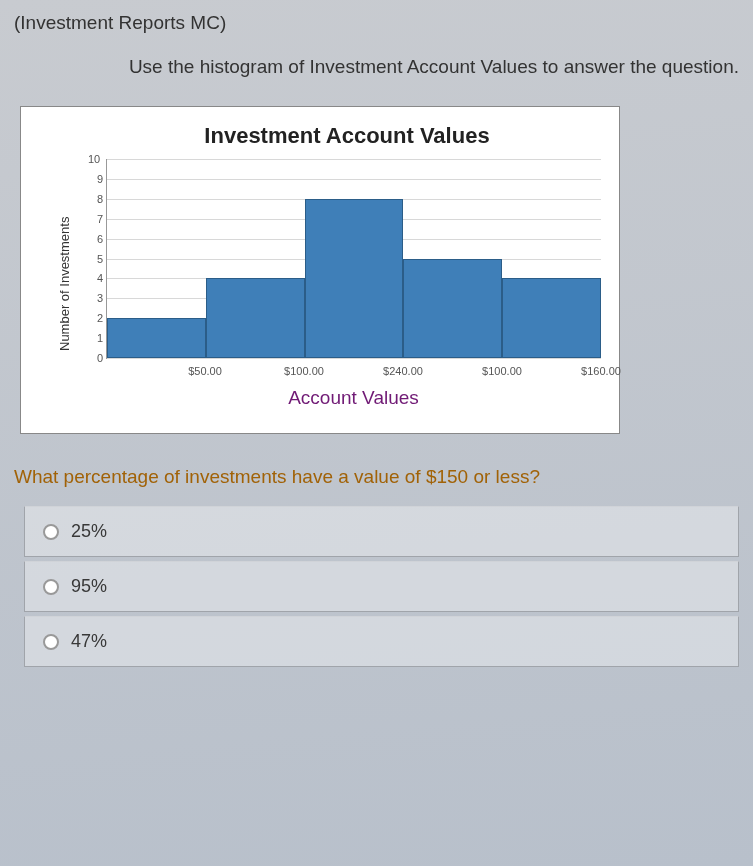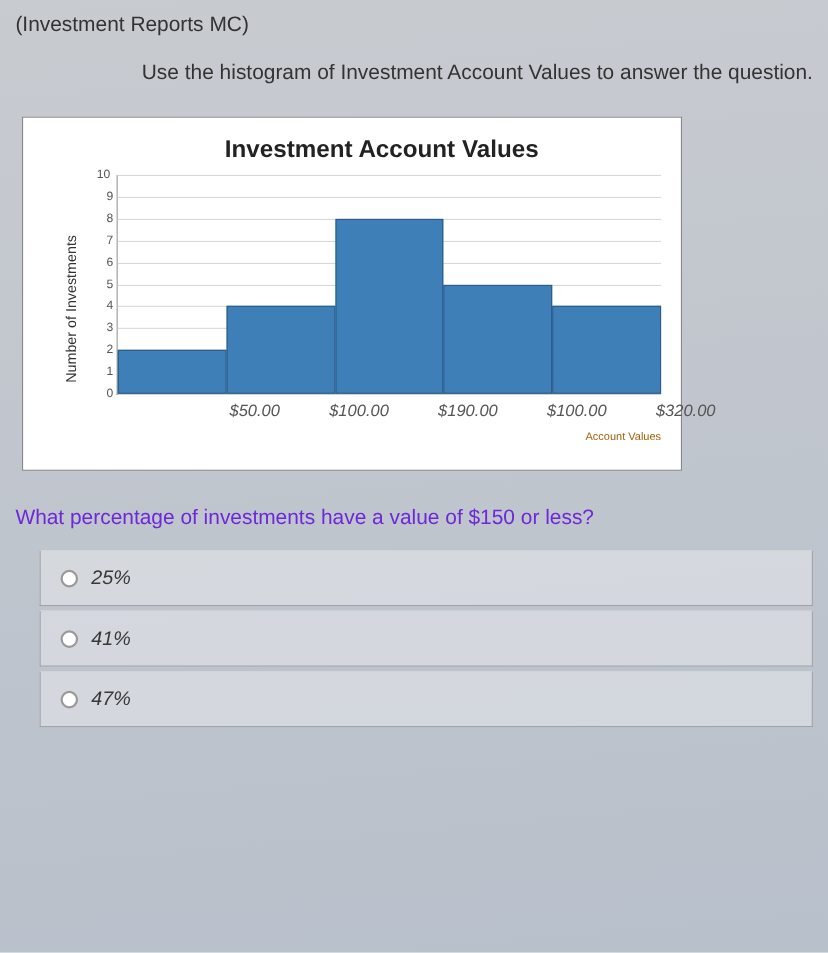--- a/index.html
+++ b/index.html
@@ -89,43 +89,41 @@
       border: 1px solid #2b5d88;
       margin: 0;
     }
     .xticks {
       display: flex;
       margin-left: 30px;
       margin-top: 6px;
     }
     .xtick {
       flex: 1;
-      text-align: right;
-      font-size: 15px;
+      text-align: center;
+      font-size: 11px;
       color: #555;
       transform: translateX(50%);
-      font-style: italic;
     }
     .xtick:last-child { visibility: visible; }
     .xlabel {
-      text-align: right;
-      font-size: 10px;
-      color: #a16207;
+      text-align: center;
+      font-size: 19px;
+      color: #701a75;
       margin-top: 10px;
       margin-left: 30px;
     }
     .question-text {
       font-size: 19px;
-      color: #6d28d9;
+      color: #a16207;
       margin-top: 32px;
       margin-bottom: 18px;
     }
     .options {
-      margin-left: 22px;
-      font-style: italic;
+      margin-left: 10px;
     }
     .option {
       background: rgba(255,255,255,0.35);
       border: 1px solid #a0a4aa;
       border-top: 1px solid #d0d3d8;
       padding: 14px 18px;
       margin-bottom: 4px;
       display: flex;
       align-items: center;
       gap: 12px;
@@ -181,37 +179,37 @@
             <div class="bar" style="height: 20%;"></div>
             <div class="bar" style="height: 40%;"></div>
             <div class="bar" style="height: 80%;"></div>
             <div class="bar" style="height: 50%;"></div>
             <div class="bar" style="height: 40%;"></div>
           </div>
         </div>
       <div class="xticks" id="xticks">
           <div class="xtick">$50.00</div>
           <div class="xtick">$100.00</div>
-          <div class="xtick">$190.00</div>
+          <div class="xtick">$240.00</div>
           <div class="xtick">$100.00</div>
-          <div class="xtick">$320.00</div>
+          <div class="xtick">$160.00</div>
         </div>
       <div class="xlabel">Account Values</div>
     </div>
   </div>
 </div>
 
 <div class="question-text">What percentage of investments have a value of $150 or less?</div>
 
 <div class="options" id="options">
     <div class="option">
       <div class="radio"></div>
       <span>25%</span>
     </div>
     <div class="option">
       <div class="radio"></div>
-      <span>41%</span>
+      <span>95%</span>
     </div>
     <div class="option">
       <div class="radio"></div>
       <span>47%</span>
     </div>
   </div>
 
 </body></html>

